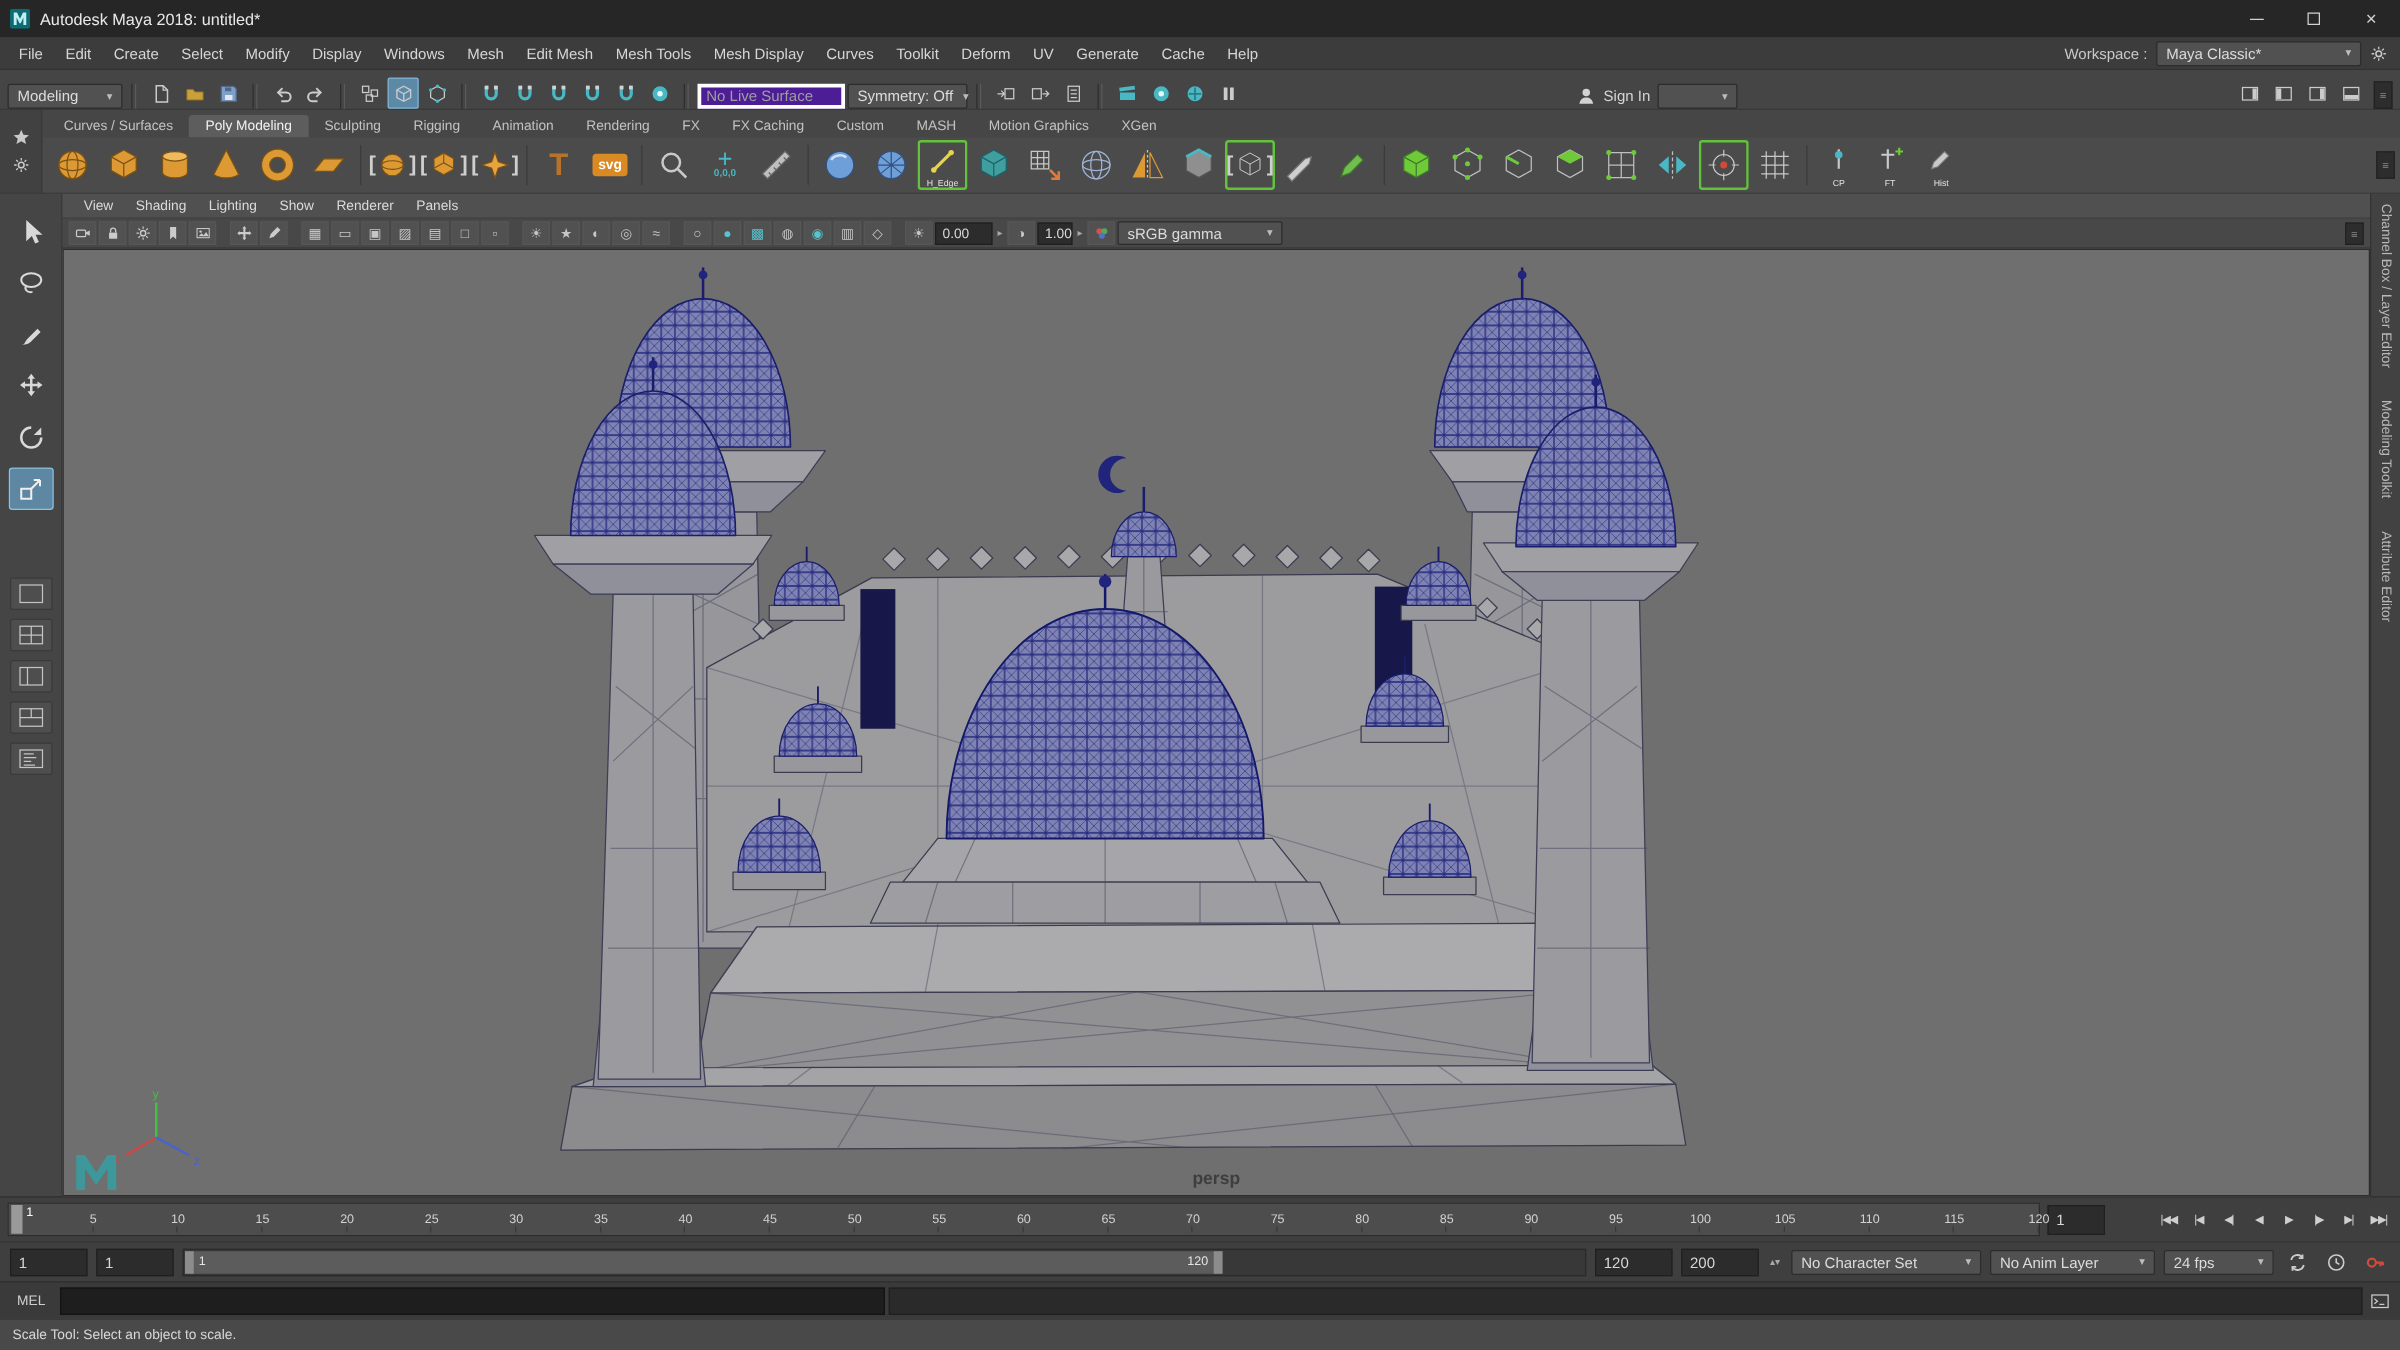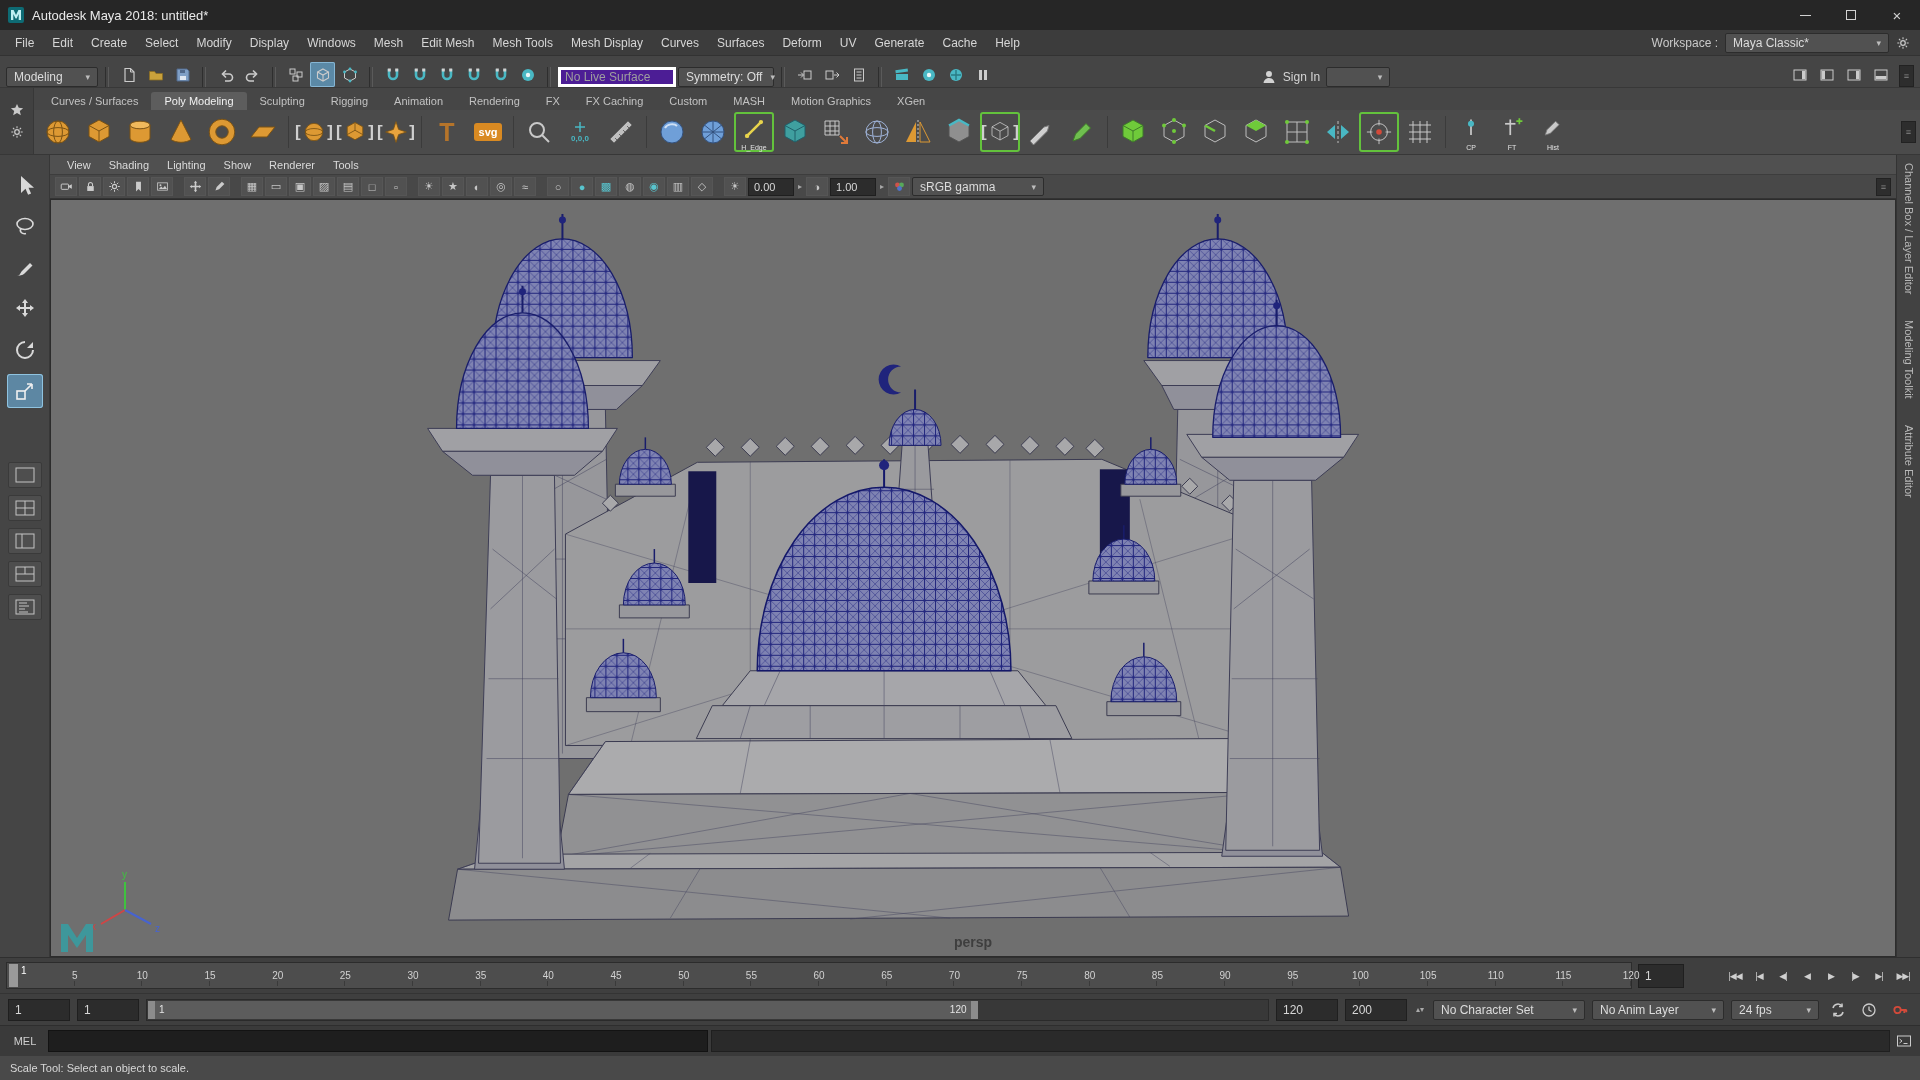--- a/index.html
+++ b/index.html
@@ -275,21 +275,21 @@
     <span class="mi">Create</span>
     <span class="mi">Select</span>
     <span class="mi">Modify</span>
     <span class="mi">Display</span>
     <span class="mi">Windows</span>
     <span class="mi">Mesh</span>
     <span class="mi">Edit Mesh</span>
     <span class="mi">Mesh Tools</span>
     <span class="mi">Mesh Display</span>
     <span class="mi">Curves</span>
-    <span class="mi">Surfaces</span>
+    <span class="mi">Toolkit</span>
     <span class="mi">Deform</span>
     <span class="mi">UV</span>
     <span class="mi">Generate</span>
     <span class="mi">Cache</span>
     <span class="mi">Help</span>
     <div class="mb-right">
       <span class="wslabel">Workspace :</span>
       <div class="dd" style="width:164px">
         <span>Maya Classic*</span>
         <span class="caret">▾</span>
@@ -786,21 +786,21 @@
         </span>
     </div>
 
     <div class="center">
       <div class="pmenus">
         <span class="pm">View</span>
         <span class="pm">Shading</span>
         <span class="pm">Lighting</span>
         <span class="pm">Show</span>
         <span class="pm">Renderer</span>
-        <span class="pm">Tools</span>
+        <span class="pm">Panels</span>
       </div>
       <div class="ptool">
         <span class="pic">
             <svg class="i13">
               <use href="#sy-cam"></use>
             </svg>
           </span>
         <span class="pic">
             <svg class="i13">
               <use href="#sy-lock"></use>
@@ -852,21 +852,21 @@
         <span class="pic teal">▩</span>
         <span class="pic">◍</span>
         <span class="pic teal">◉</span>
         <span class="pic">▥</span>
         <span class="pic">◇</span>
         <span class="pgap"></span>
         <span class="pic">☀</span>
         <div class="pfield" style="width:46px">0.00</div>
         <span class="spin">▸</span>
         <span class="pic">◑</span>
-        <div class="pfield" style="width:46px">1.00</div>
+        <div class="pfield" style="width:28px">1.00</div>
         <span class="spin">▸</span>
         <span class="pic">
             <svg class="i13" viewBox="0 0 13 13">
               <circle cx="4.5" cy="5" r="2.4" fill="#d0524a"></circle>
               <circle cx="8.5" cy="5" r="2.4" fill="#58a85a"></circle>
               <circle cx="6.5" cy="8.5" r="2.4" fill="#5073c9"></circle>
             </svg>
           </span>
         <div class="dd" style="width:132px;height:19px">
           <span>sRGB gamma</span>

